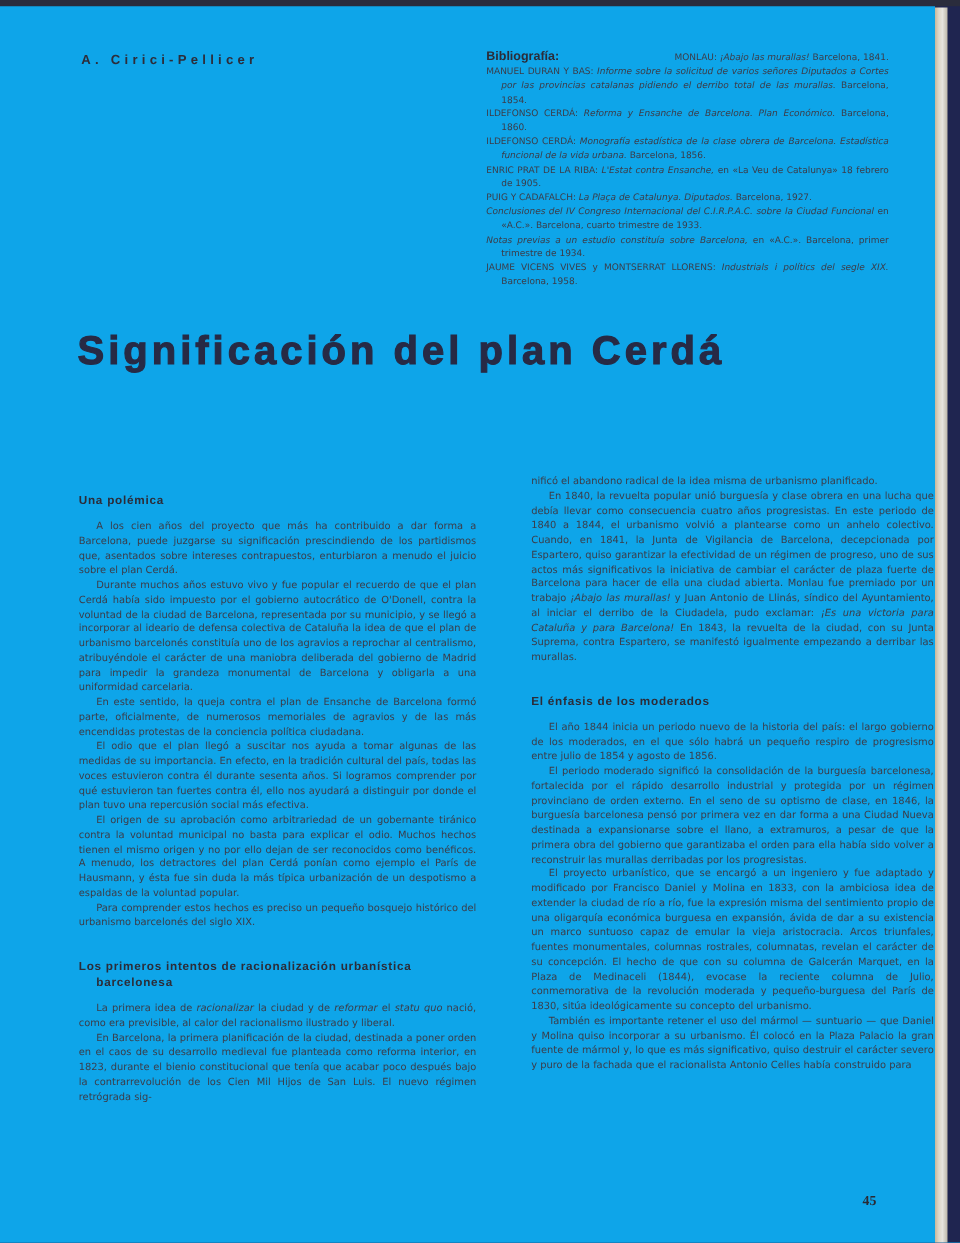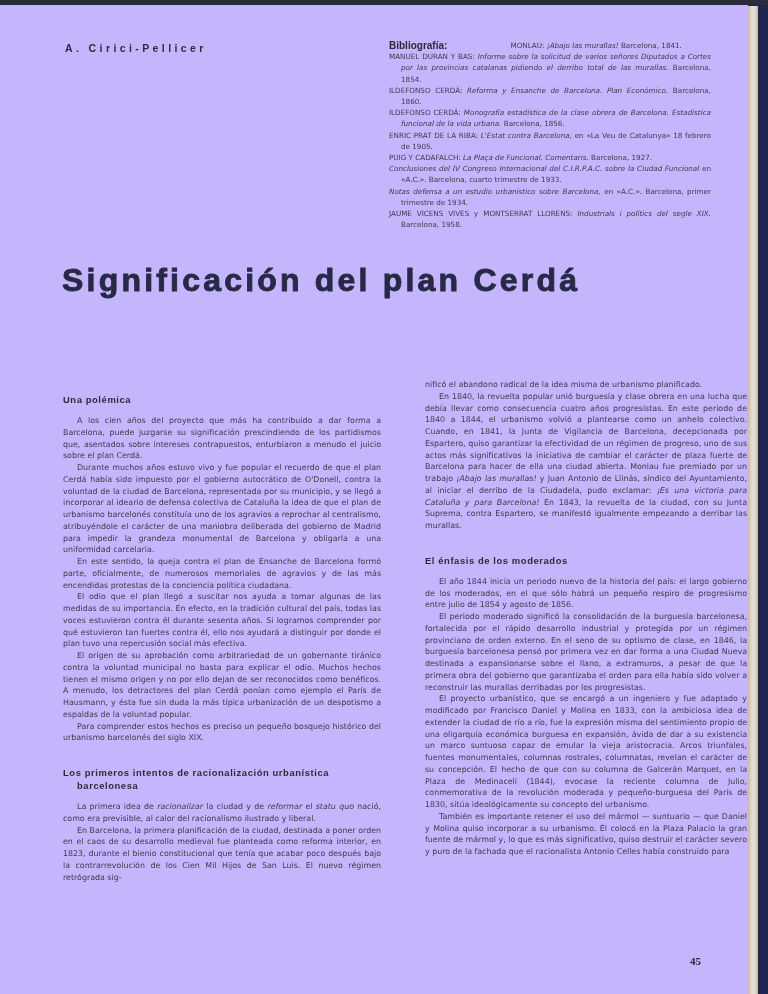--- a/index.html
+++ b/index.html
@@ -4,21 +4,21 @@
 <style>
   html, body { margin: 0; padding: 0; }
   body {
     width: 768px; height: 994px; overflow: hidden; position: relative;
     background: #1f2550;
     font-family: "DejaVu Sans", sans-serif;
     color: #3a3a44;
   }
   .page {
     position: absolute; left: 0; top: 0; width: 748px; height: 994px;
-    background: #c4b5fd;
+    background: #0ea5e9;
   }
   .edge-strip {
     position: absolute; left: 748px; top: 6px; width: 10px; height: 988px;
     background: linear-gradient(to right, #c9b89a 0px, #ddd6c8 3px, #e6e4de 6px, #bdb7aa 10px);
   }
   .edge-top {
     position: absolute; left: 0; top: 0; width: 768px; height: 5px;
     background: #2a2c3c;
   }
   .author {
@@ -62,21 +62,21 @@
   }
 </style>
 </head>
 <body>
 
 <div class="page">
 
   <div class="author">A. Cirici-Pellicer</div>
 
   <div class="biblio">
-    <p class="entry" style="text-indent:0;padding-left:0;text-align:center;">
+    <p class="entry" style="text-indent:0;padding-left:0;text-align:right;">
       <span class="label" style="float:left;">Bibliografía:</span>
       <span>MONLAU:</span>
       <i>¡Abajo las murallas!</i>
       <span>Barcelona, 1841.</span>
     </p>
     <p class="entry" style="clear:both;">
       <span>MANUEL DURAN Y BAS:</span>
       <i>Informe sobre la solicitud de varios señores Diputados a Cortes por las provincias catalanas pidiendo el derribo total de las murallas.</i>
       <span>Barcelona, 1854.</span>
     </p>
@@ -85,34 +85,34 @@
       <i>Reforma y Ensanche de Barcelona. Plan Económico.</i>
       <span>Barcelona, 1860.</span>
     </p>
     <p class="entry">
       <span>ILDEFONSO CERDÁ:</span>
       <i>Monografía estadística de la clase obrera de Barcelona. Estadística funcional de la vida urbana.</i>
       <span>Barcelona, 1856.</span>
     </p>
     <p class="entry">
       <span>ENRIC PRAT DE LA RIBA:</span>
-      <i>L'Estat contra Barcelona,</i>
+      <i>L'Estat contra Ensanche,</i>
       <span>en «La Veu de Catalunya» 18 febrero de 1905.</span>
     </p>
     <p class="entry">
       <span>PUIG Y CADAFALCH:</span>
-      <i>La Plaça de Funcional. Comentaris.</i>
+      <i>La Plaça de Catalunya. Diputados.</i>
       <span>Barcelona, 1927.</span>
     </p>
     <p class="entry">
       <i>Conclusiones del IV Congreso Internacional del C.I.R.P.A.C. sobre la Ciudad Funcional</i>
       <span>en «A.C.». Barcelona, cuarto trimestre de 1933.</span>
     </p>
     <p class="entry">
-      <i>Notas defensa a un estudio urbanístico sobre Barcelona,</i>
+      <i>Notas previas a un estudio constituía sobre Barcelona,</i>
       <span>en «A.C.». Barcelona, primer trimestre de 1934.</span>
     </p>
     <p class="entry">
       <span>JAUME VICENS VIVES y MONTSERRAT LLORENS:</span>
       <i>Industrials i polítics del segle XIX.</i>
       <span>Barcelona, 1958.</span>
     </p>
   </div>
 
   <div class="title">Significación del plan Cerdá</div>

